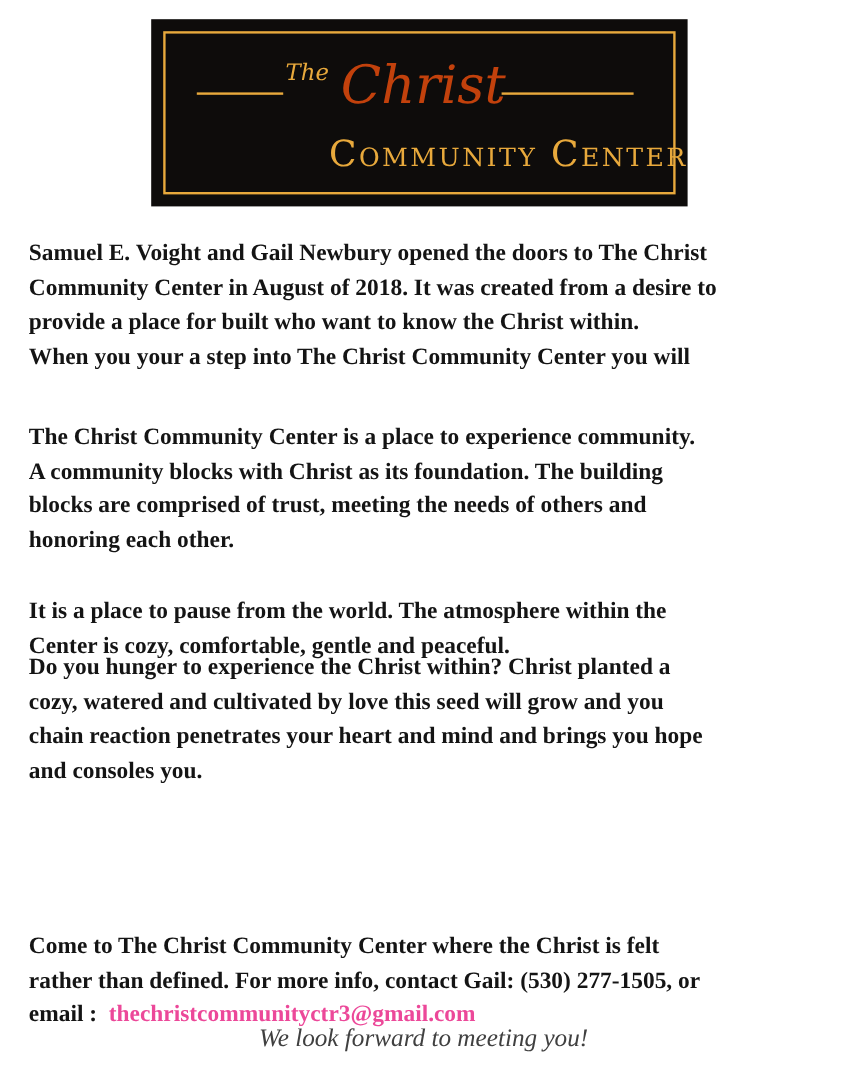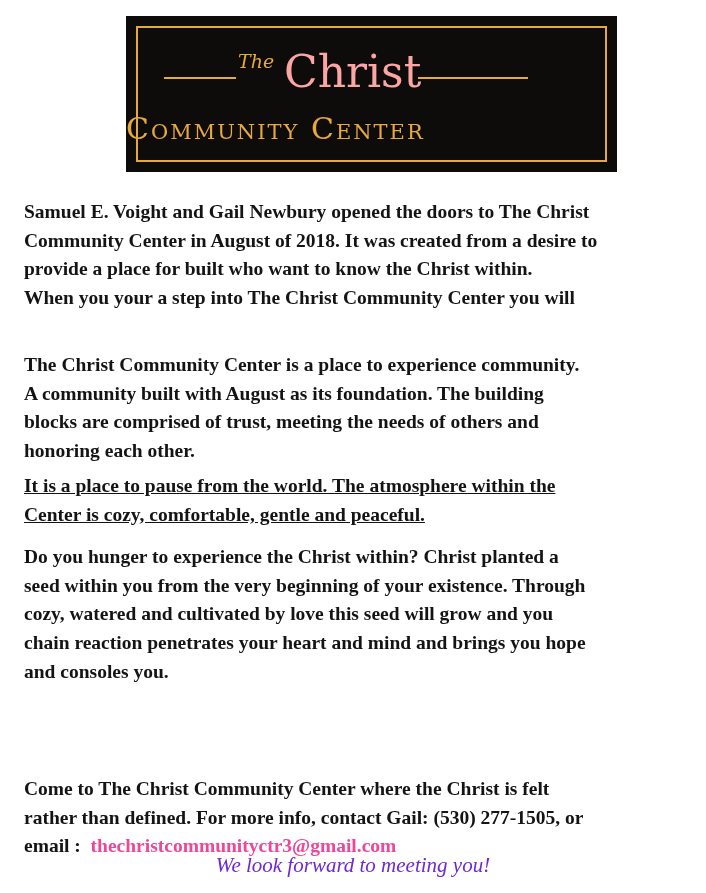--- a/index.html
+++ b/index.html
@@ -1,53 +1,53 @@
 <!DOCTYPE html>
 <html><head>
   <meta charset="utf-8">
   <style>
     html, body { margin: 0; padding: 0; background: #ffffff; }
     body { width: 706px; height: 893px; position: relative; overflow: hidden; }
     .logo {
-      position: absolute; left: 126px; top: 16px; width: 491px; height: 156px;
+      position: absolute; left: 126px; top: 16px; width: 447px; height: 156px;
       background: #0e0c0b;
     }
     .logo-frame {
       position: absolute; left: 10px; top: 10px; right: 10px; bottom: 10px;
       border: 2px solid #e8a93c;
     }
     .logo-rule {
       position: absolute; top: 61px; height: 2px; background: #e8a93c;
     }
     .logo-the {
       position: absolute; left: 112px; top: 34px;
       font-family: "DejaVu Serif", serif; font-style: italic;
       font-size: 19px; color: #e8a93c;
     }
     .logo-christ {
       position: absolute; left: 158px; top: 30px;
-      font-family: "DejaVu Serif", serif; 
-      font-size: 44px; color: #fca5a5; letter-spacing: 0px;
+      font-family: "DejaVu Serif", serif; font-style: italic;
+      font-size: 44px; color: #c2410c; letter-spacing: 0px;
     }
     .logo-ccc {
-      position: absolute; left: 0; right: 0; top: 95px; text-align: left;
+      position: absolute; left: 0; right: 0; top: 95px; text-align: right;
       font-family: "DejaVu Serif", serif; font-variant: small-caps;
       font-size: 30px; letter-spacing: 2px; color: #e8a93c;
     }
     .text {
       position: absolute; left: 24px; width: 670px;
       font-family: "Liberation Serif", serif; font-weight: bold;
       font-size: 19.5px; line-height: 28.7px; color: #141414;
     }
     .text p { margin: 0; }
     .email-link { color: #ec4899; }
     .closing {
       position: absolute; left: 0; width: 706px; top: 853px; text-align: center;
       font-family: "Liberation Serif", serif; font-style: italic;
-      font-size: 21px; color: #6d28d9;
+      font-size: 21px; color: #404040;
     }
   </style>
 </head>
 <body>
 
 <div class="logo">
   <div class="logo-frame"></div>
   <div class="logo-rule" style="left:38px;width:72px;"></div>
   <div class="logo-rule" style="left:292px;width:110px;"></div>
   <span class="logo-the">The</span>
@@ -57,33 +57,32 @@
 
 <div class="text" style="top:198px;">
   <p>Samuel E. Voight and Gail Newbury opened the doors to The Christ</p>
   <p>Community Center in August of 2018.  It was created from a desire to</p>
   <p>provide a place for built who want to know the Christ within.</p>
   <p>When you your a step into The Christ Community Center you will</p>
 </div>
 
 <div class="text" style="top:351px;">
   <p>The Christ Community Center is a place to experience community.</p>
-  <p>A community built with August as its foundation.  The building</p>
+  <p>A community blocks with Christ as its foundation.  The building</p>
   <p>blocks are comprised of trust, meeting the needs of others and</p>
   <p>honoring each other.</p>
 </div>
 
-<div class="text" style="top:472px;text-decoration:underline;">
+<div class="text" style="top:496px;">
   <p>It is a place to pause from the world.  The atmosphere within the</p>
   <p>Center is cozy, comfortable, gentle and peaceful.</p>
 </div>
 
 <div class="text" style="top:543px;">
   <p>Do you hunger to experience the Christ within? Christ planted a</p>
-  <p>seed within you from the very beginning of your existence.  Through</p>
   <p>cozy, watered and cultivated by love this seed will grow and you</p>
   <p>chain reaction penetrates your heart and mind and brings you hope</p>
   <p>and consoles you.</p>
 </div>
 
 <div class="text" style="top:739px;margin-top:36px;">
   <p>Come to The Christ Community Center where the Christ is felt</p>
   <p>rather than defined.  For more info, contact Gail: (530) 277-1505, or</p>
   <p><span style="white-space:pre;">email :  </span><a class="email-link">thechristcommunityctr3@gmail.com</a></p>
 </div>

